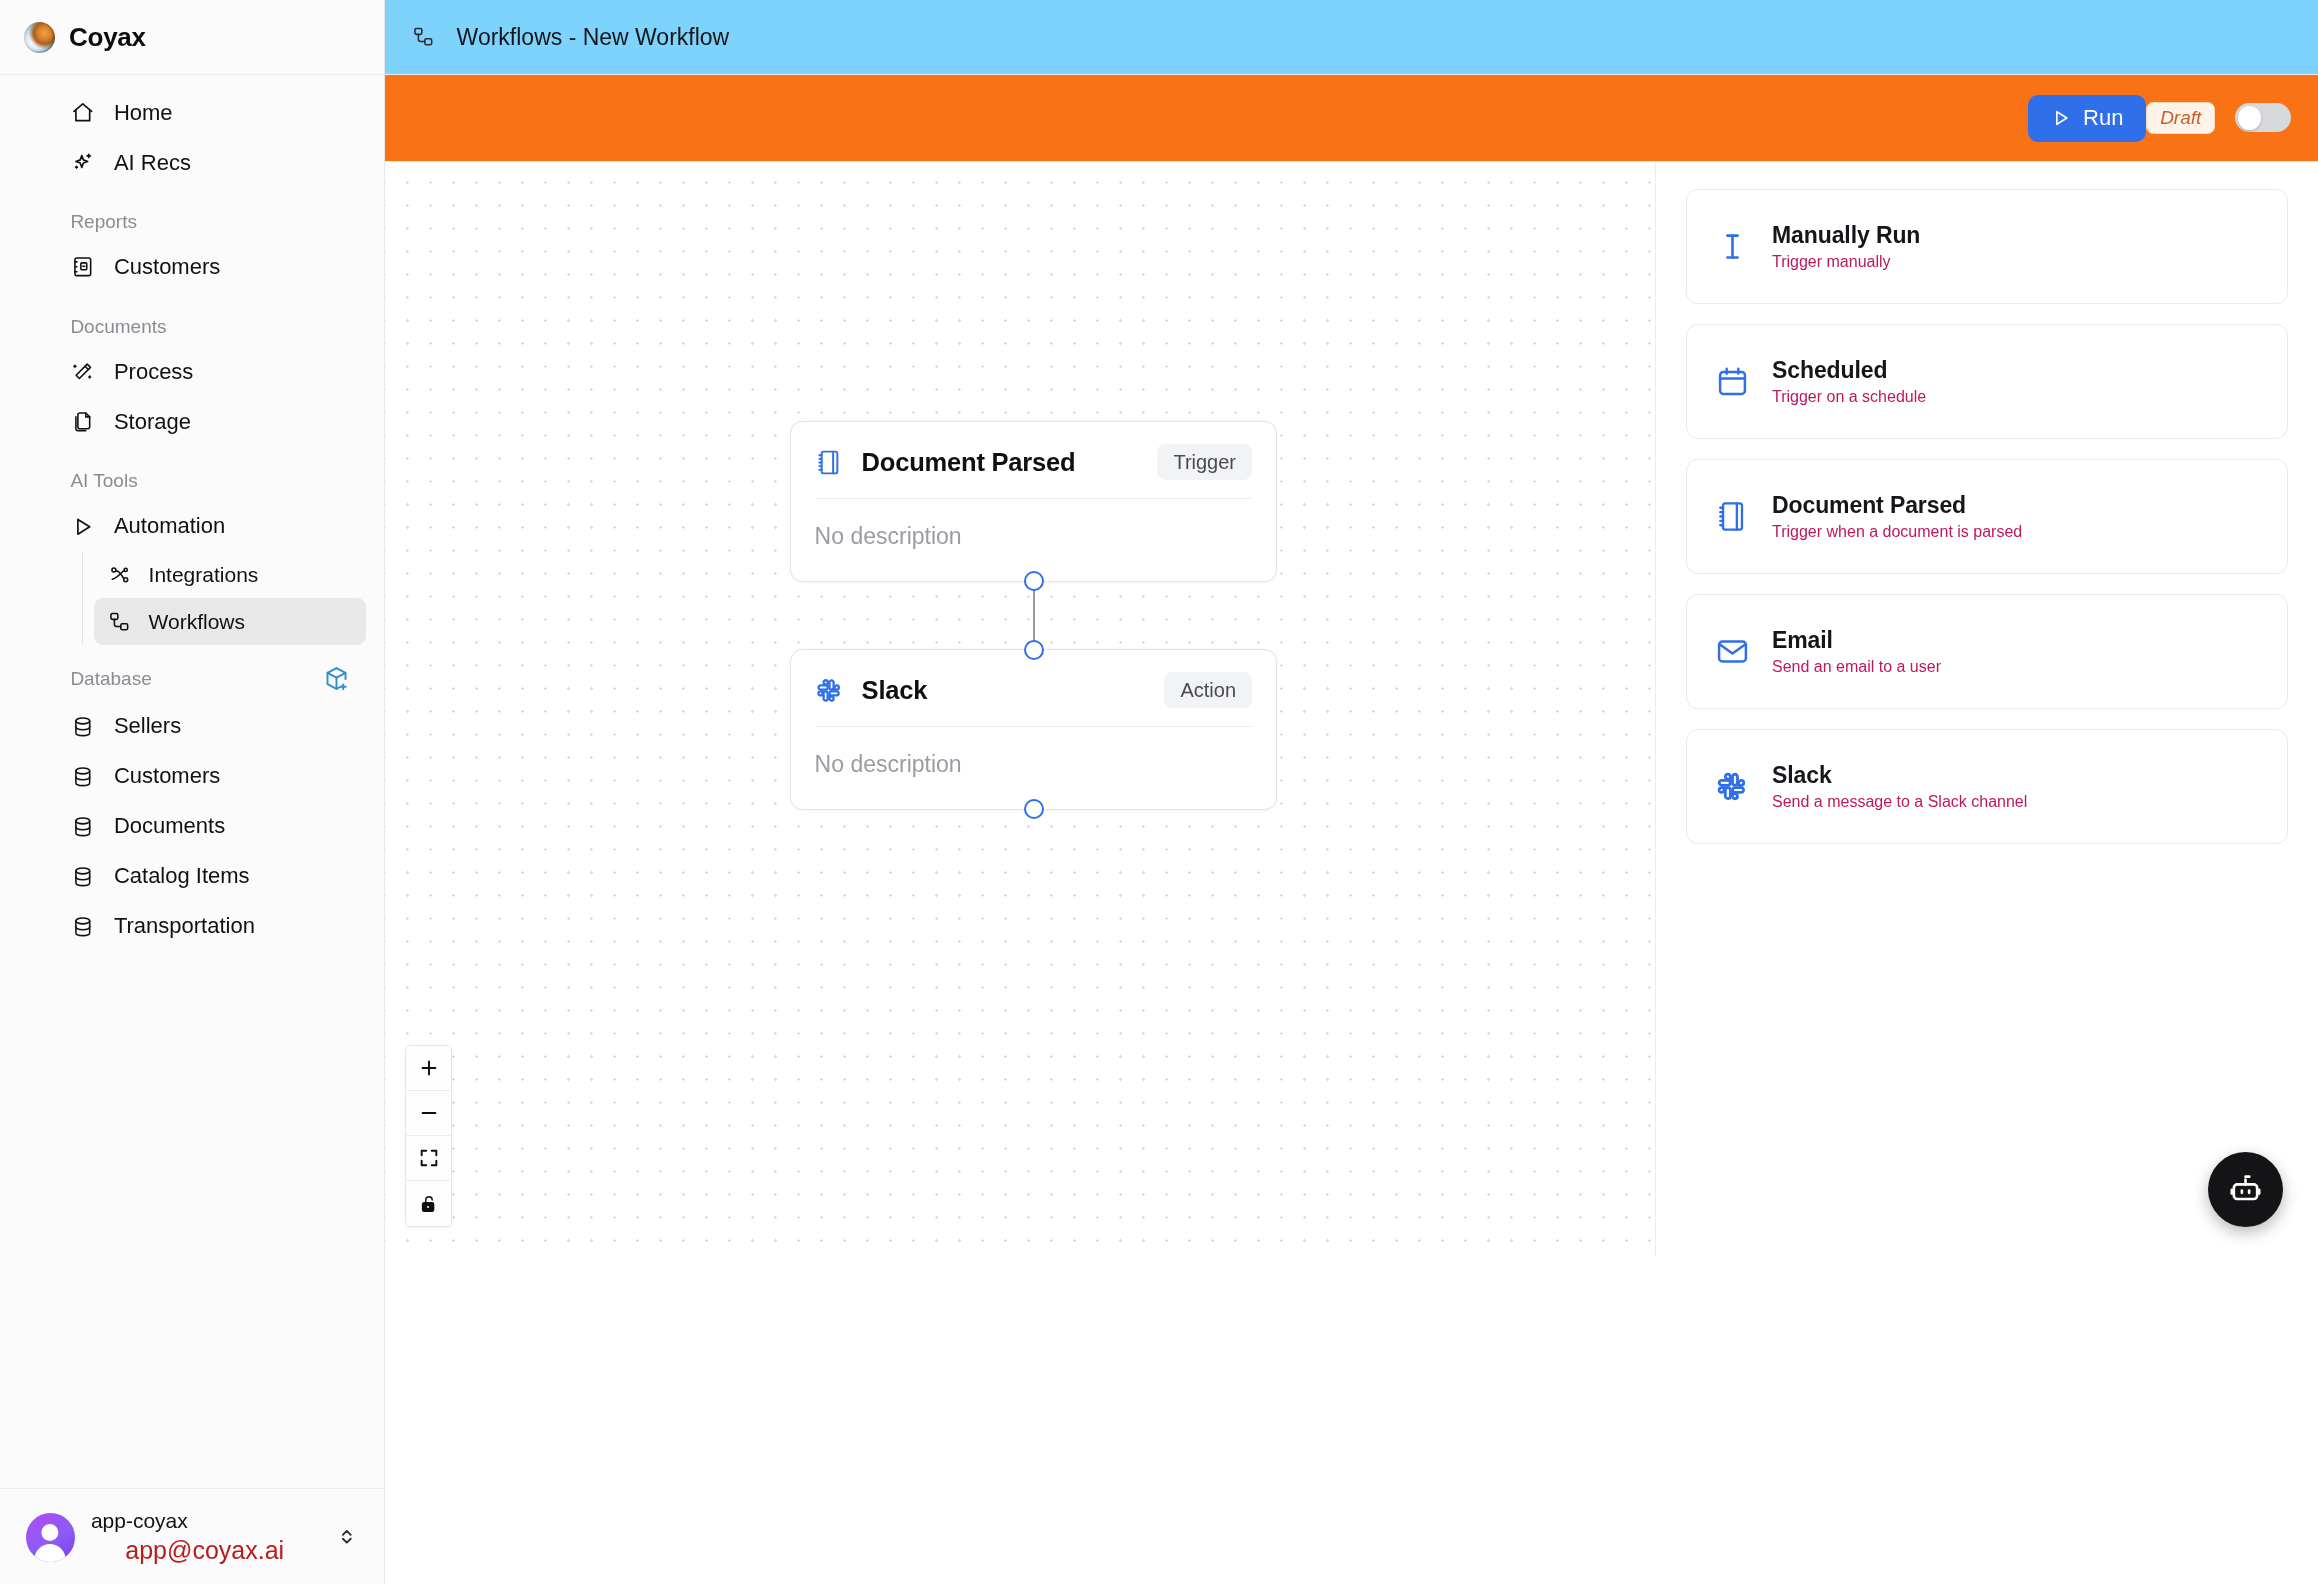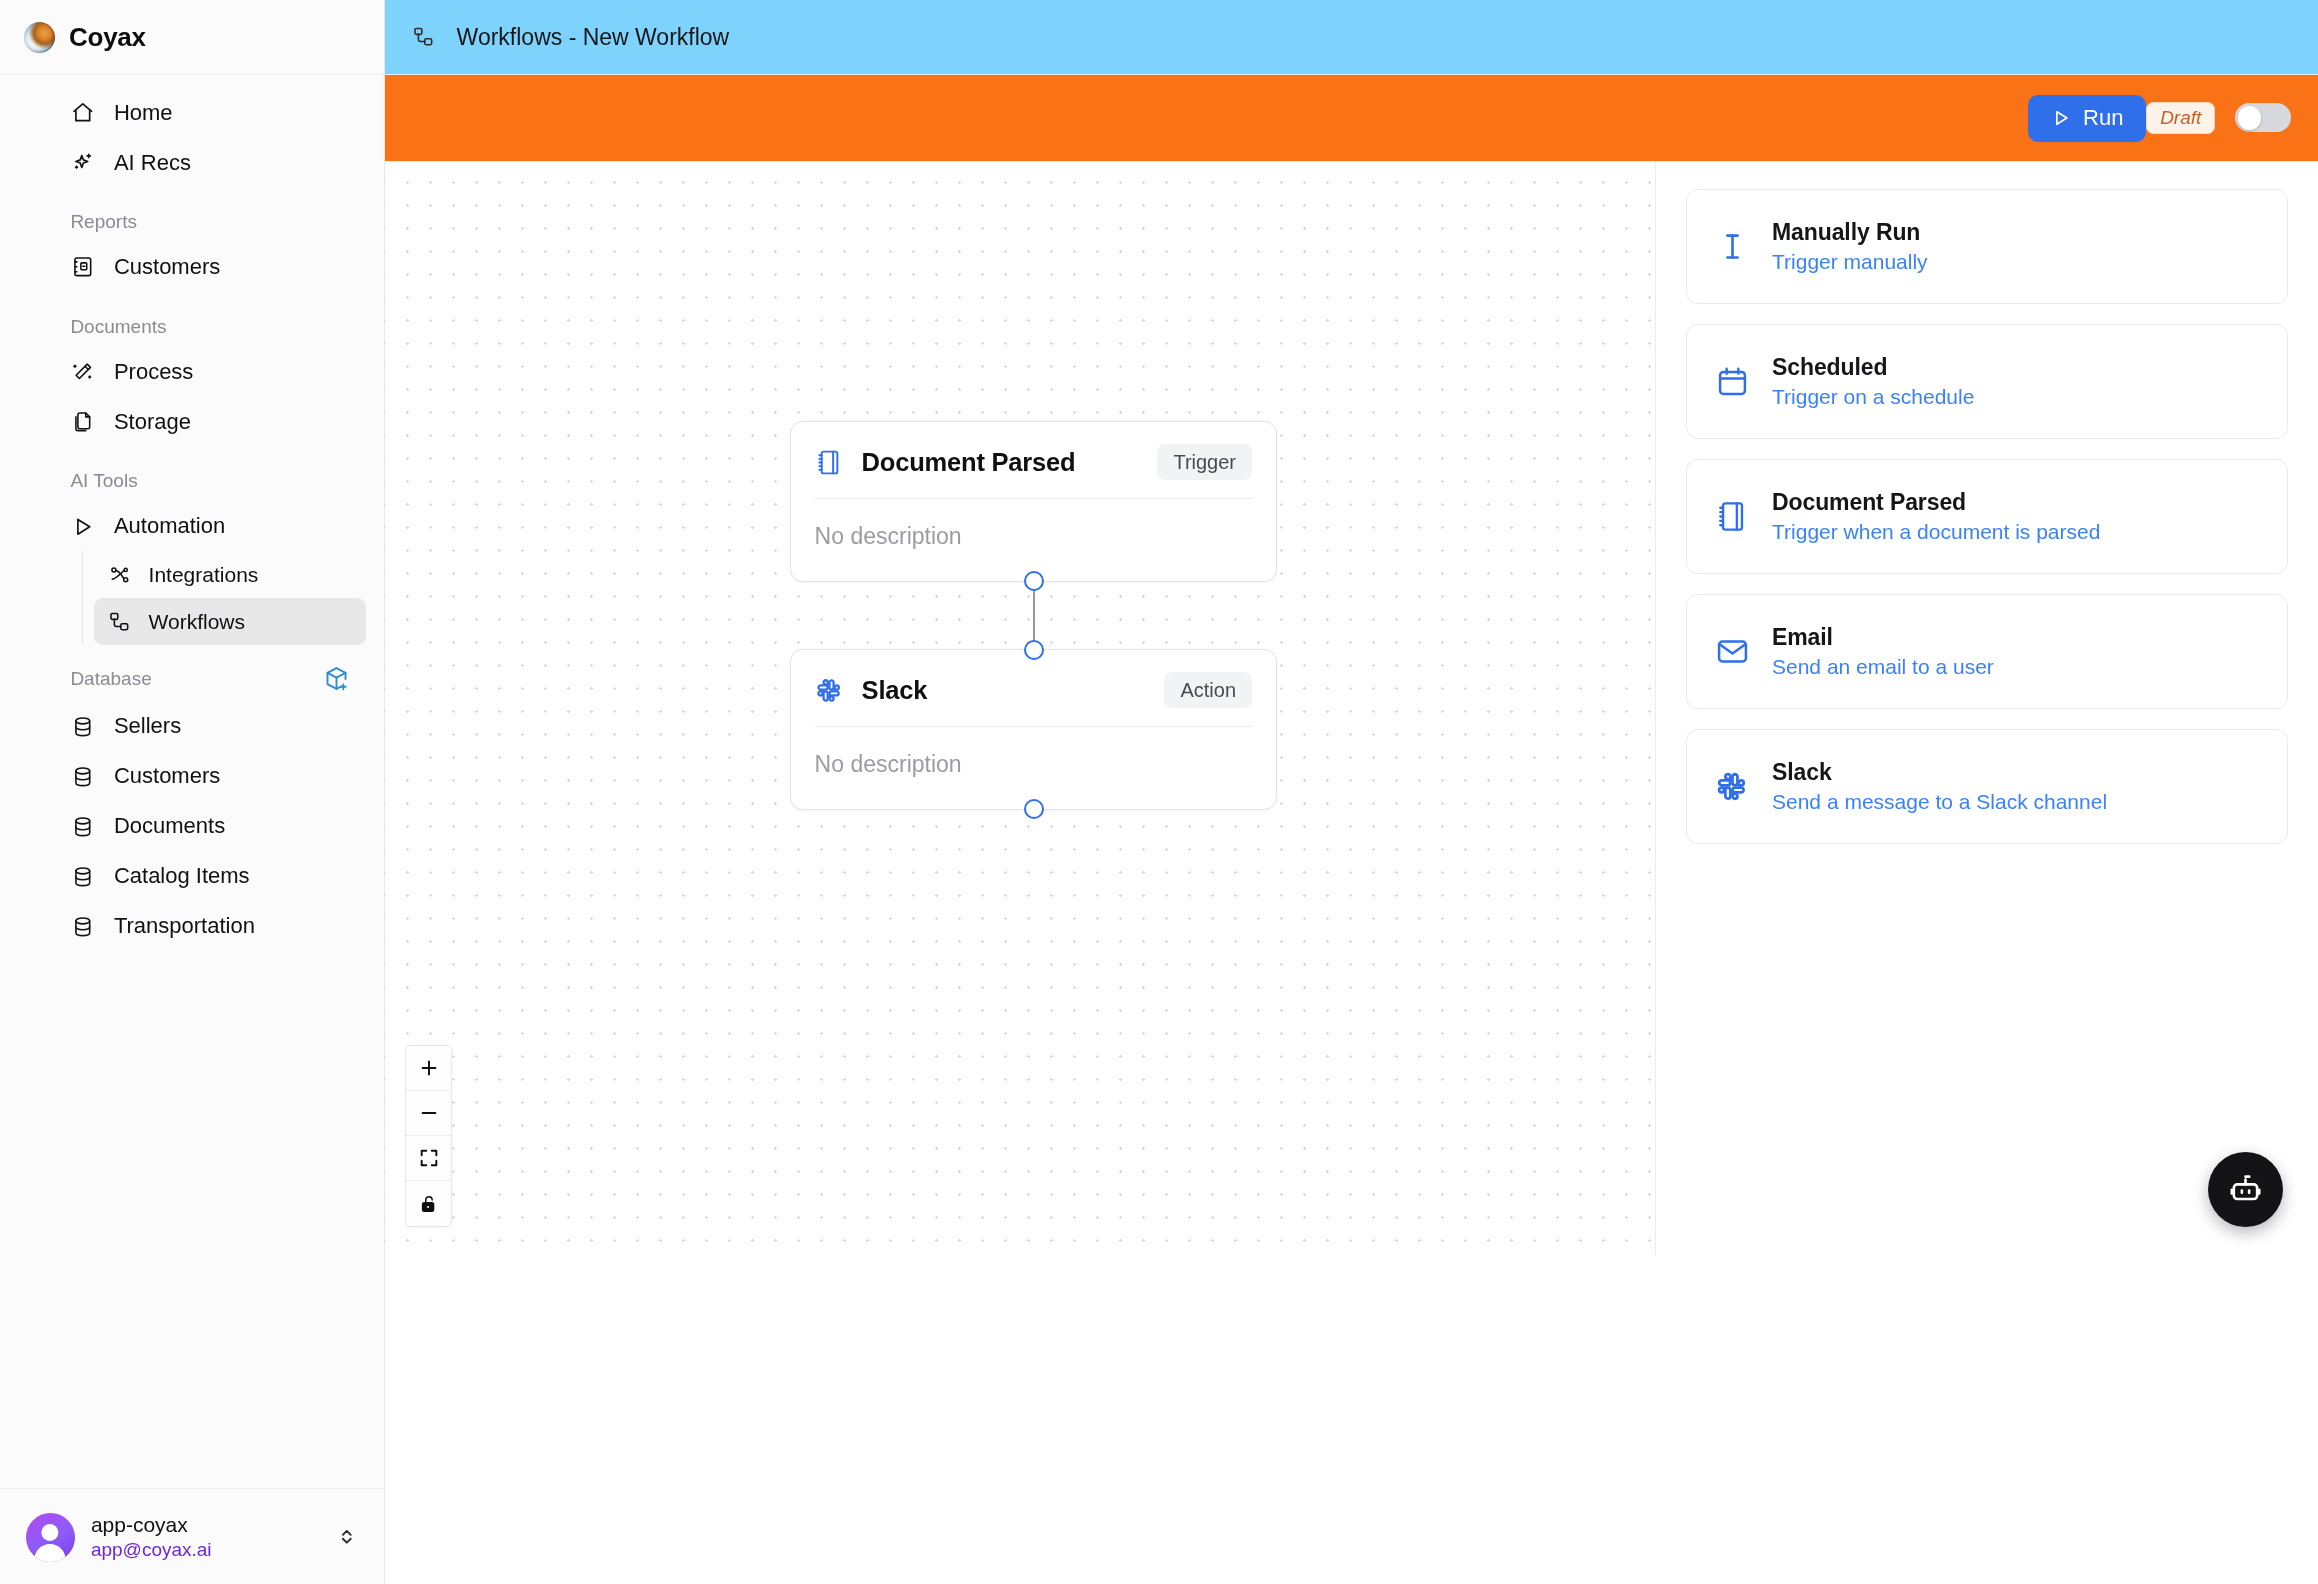--- a/index.html
+++ b/index.html
@@ -71,21 +71,21 @@
     transform: translateX(-50%);
     width: 17.3px; height: 17.3px; border-radius: 50%; background: #fff;
   }
   .avatar::after {
     content: ""; position: absolute; left: 50%; top: 31px;
     transform: translateX(-50%);
     width: 31px; height: 27px; border-radius: 15.5px 15.5px 0 0; background: #fff;
   }
   .user-text { flex: 1 1 auto; min-width: 0; }
   .user-name { font-size: 21px; color: #121215; font-weight: 400; line-height: 1.25; }
-  .user-mail { font-size: 19px; color: #6d28d9; line-height: 1.3; }
+  .user-mail { font-size: 25px; color: #b91c1c; line-height: 1.3; text-align: center; }
   .updown { width: 23.6px; height: 23.6px; flex: 0 0 23.6px; }
   .updown svg { width: 23.6px; height: 23.6px; display: block; }
 
   
   .main { flex: 1 1 auto; display: flex; flex-direction: column; min-width: 0; }
   .topbar {
     height: 75px; flex: 0 0 75px;
     display: flex; align-items: center; gap: 21px;
     padding: 0 27px;
     border-bottom: 0.9px solid #ececee;
@@ -199,21 +199,21 @@
     border-radius: 11.8px;
     height: 115px;
     display: flex; align-items: center; gap: 22px;
     padding: 8px 27px;
     cursor: pointer; background: #fff;
   }
   .pcard .pico { width: 36px; height: 36px; flex: 0 0 36px; display:flex; align-items:center; justify-content:center; }
   .pcard .pico svg { width: 35px; height: 35px; display: block; }
   .pcard-txt { display: flex; flex-direction: column; gap: 3.6px; min-width: 0; }
   .pcard-title { font-size: 23px; color: #15151a; font-weight: 700; letter-spacing: -0.1px; }
-  .pcard-sub { font-size: 21px; color: #3b82f6; }
+  .pcard-sub { font-size: 16px; color: #be185d; }
 
   .fab {
     position: absolute; right: 35px; bottom: 29px;
     width: 75px; height: 75px; border-radius: 50%;
     background: #141417;
     display: flex; align-items: center; justify-content: center;
     box-shadow: 0 5.5px 16.4px rgba(0,0,0,.28);
     cursor: pointer;
   }
   .fab svg { width: 35px; height: 35px; display: block; color: #fff; }

